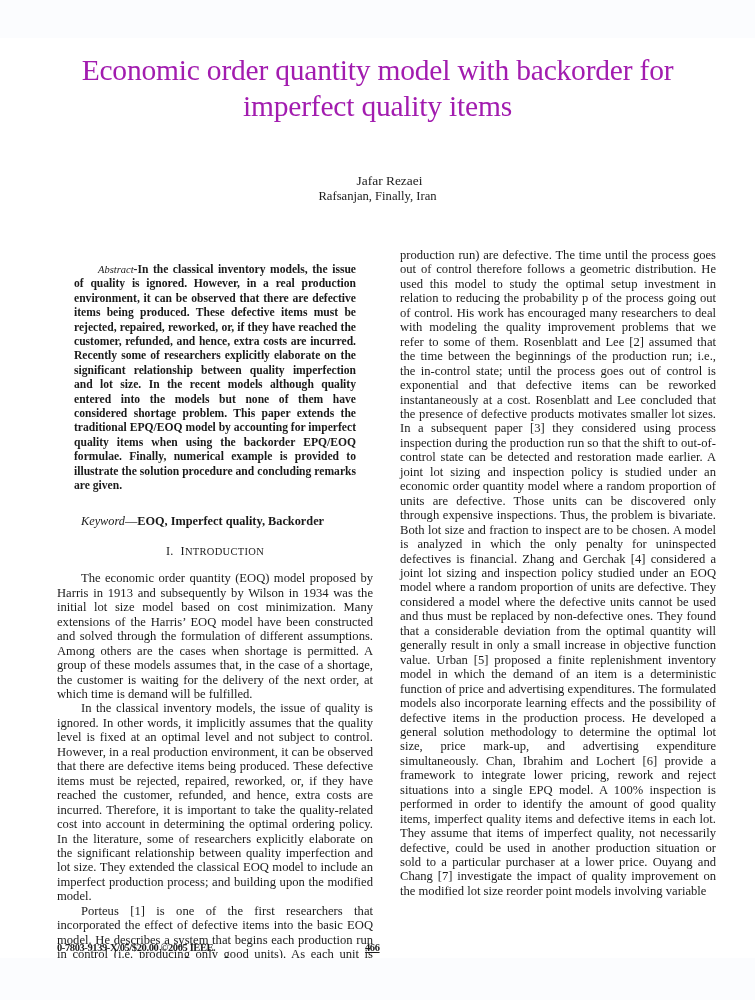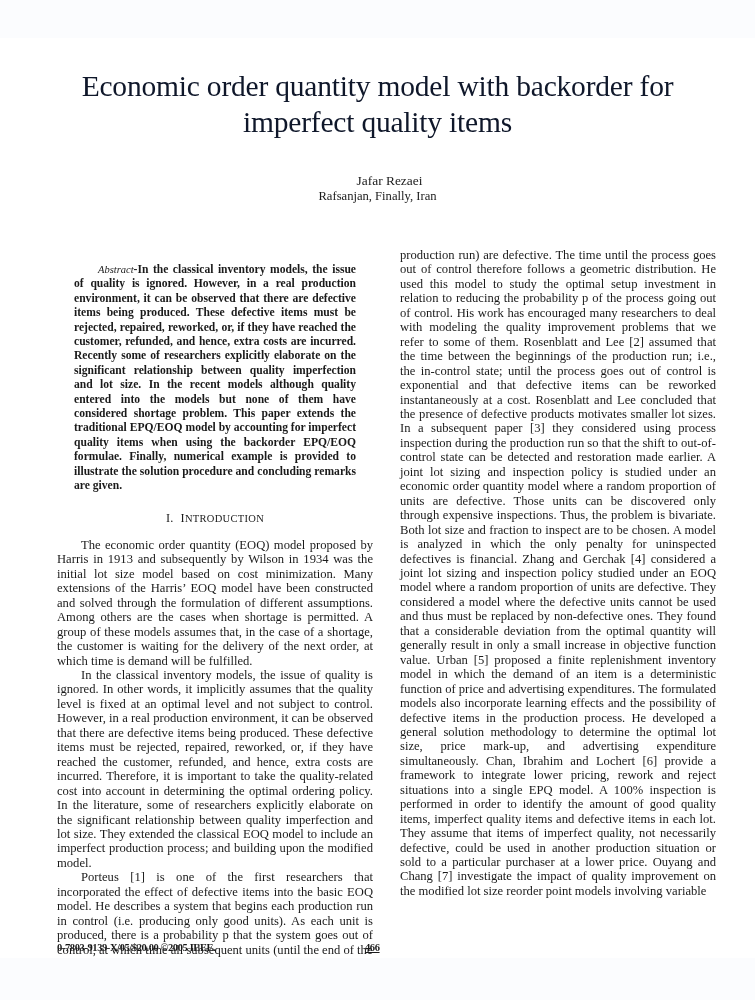--- a/index.html
+++ b/index.html
@@ -8,22 +8,22 @@
     background: #ffffff;
     font-family: "Liberation Serif", "DejaVu Serif", serif;
     color: #1a1a1a;
     position: relative;
   }
   .band-top { position: absolute; left: 0; top: 0; width: 755px; height: 38px; background: #fbfcfe; }
   .band-bottom { position: absolute; left: 0; top: 958px; width: 755px; height: 42px; background: #fbfcfe; }
   .page { position: absolute; left: 0; top: 38px; width: 755px; height: 920px; background: #fff; }
 
   .title {
-    position: absolute; left: 0; top: 68px; width: 755px;
-    text-align: center; font-size: 29.5px; line-height: 36px; color: #0f172a;
+    position: absolute; left: 0; top: 52px; width: 755px;
+    text-align: center; font-size: 29.5px; line-height: 36px; color: #a21caf;
     letter-spacing: -0.2px;
   }
   .author { position: absolute; left: 12px; top: 173px; width: 755px; text-align: center; font-size: 13.4px; line-height: 16px; }
   .affil { position: absolute; left: 0; top: 189px; width: 755px; text-align: center; font-size: 12.6px; line-height: 15px; }
 
   .col { position: absolute; top: 246px; width: 316px; font-size: 12.6px; line-height: 14.45px; text-align: justify; }
   .col-left { left: 57px; }
   .col-right { left: 400px; top: 248px; width: 316px; }
 
   .abstract { font-weight: bold; font-size: 11.6px; line-height: 14.4px; text-indent: 24px; margin: 17px; }
@@ -54,20 +54,21 @@
 </div>
 
 <div class="author">Jafar Rezaei</div>
 <div class="affil">
   <div>Rafsanjan, Finally, Iran</div>
 </div>
 
 <div class="col col-left">
   <p class="abstract"><span class="lead">Abstract</span><span>-In the classical inventory models, the issue of quality is ignored. However, in a real production environment, it can be observed that there are defective items being produced. These defective items must be rejected, repaired, reworked, or, if they have reached the customer, refunded, and hence, extra costs are incurred. Recently some of researchers explicitly elaborate on the significant relationship between quality imperfection and lot size. In the recent models although quality entered into the models but none of them have considered shortage problem. This paper extends the traditional EPQ/EOQ model by accounting for imperfect quality items when using the backorder EPQ/EOQ formulae.    Finally, numerical example is provided to illustrate the solution procedure and concluding remarks are given.</span></p>
 
+  <p class="keyword"><span class="kw-lead">Keyword</span><span>—</span><span class="kw-text">EOQ, Imperfect quality, Backorder</span></p>
 
   <div class="section-heading">
     <span>I.</span>&nbsp;&nbsp;<span>I</span><span class="sc">NTRODUCTION</span>
   </div>
 
   <p class="body">The economic order quantity (EOQ) model proposed by Harris in 1913 and subsequently by Wilson in 1934 was the initial lot size model based on cost minimization. Many extensions of the Harris’ EOQ model have been constructed and solved through the formulation of different assumptions. Among others are the cases when shortage is permitted. A group of these models assumes that, in the case of a shortage, the customer is waiting for the delivery of the next order, at which time is demand will be fulfilled.</p>
   <p class="body">In the classical inventory models, the issue of quality is ignored. In other words, it implicitly assumes that the quality level is fixed at an optimal level and not subject to control. However, in a real production environment, it can be observed that there are defective items being produced. These defective items must be rejected, repaired, reworked, or, if they have reached the customer, refunded, and hence, extra costs are incurred. Therefore, it is important to take the quality-related cost into account in determining the optimal ordering policy. In the literature, some of researchers explicitly elaborate on the significant relationship between quality imperfection and lot size. They extended the classical EOQ model to include an imperfect production process; and building upon the modified model.</p>
   <p class="body">Porteus [1] is one of the first researchers that incorporated the effect of defective items into the basic EOQ model. He describes a system that begins each production run in control (i.e. producing only good units). As each unit is produced, there is a probability p that the system goes out of control, at which time all subsequent units (until the end of the</p>
 </div>
 

